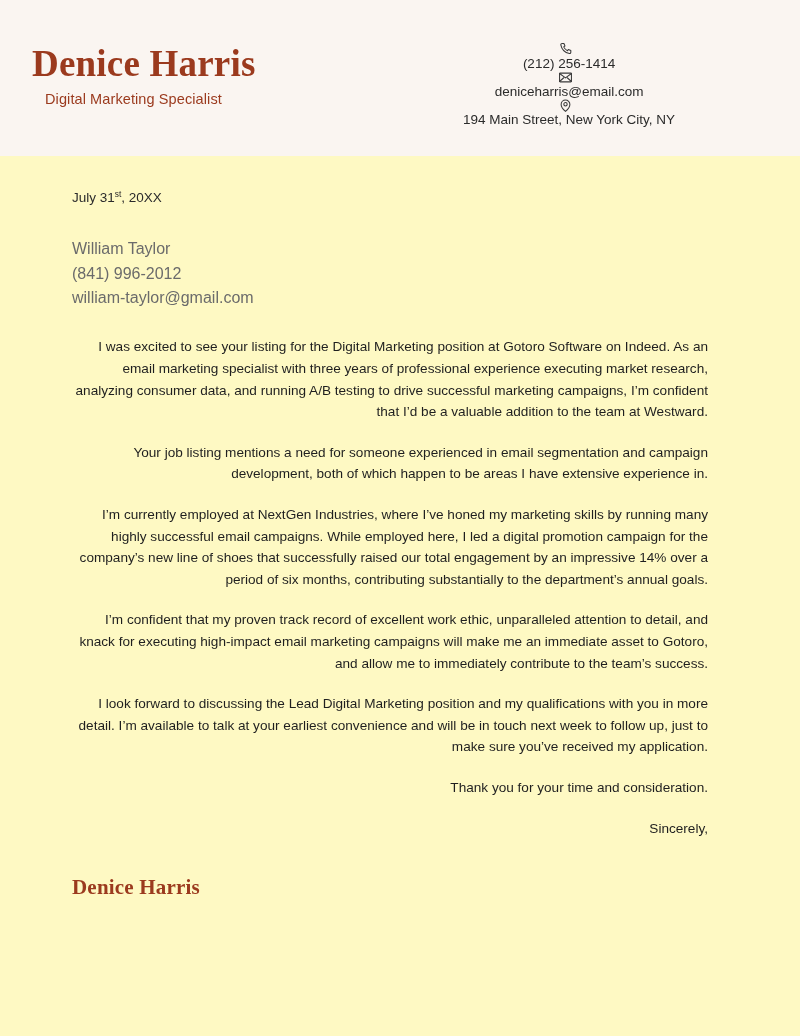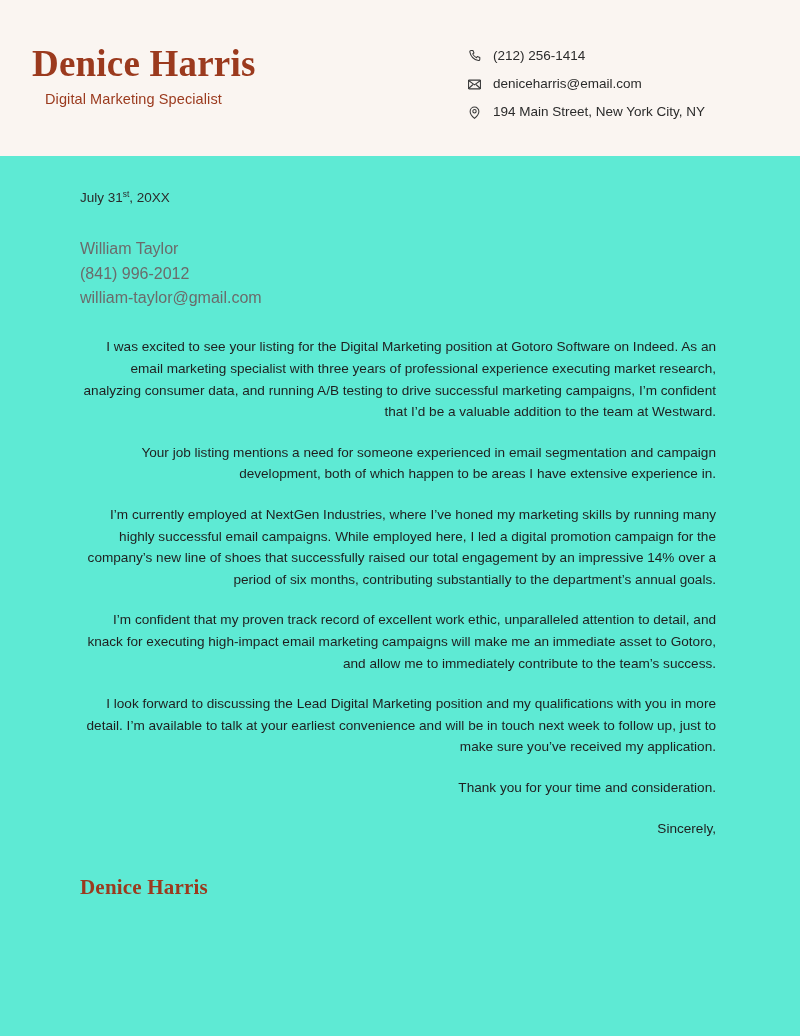--- a/index.html
+++ b/index.html
@@ -12,21 +12,21 @@
     background: #ffffff;
     font-family: "Liberation Sans", sans-serif;
     -webkit-font-smoothing: antialiased;
     overflow: hidden;
   }
 
   .page {
     position: relative;
     width: 800px;
     height: 1036px;
-    background: #5eead4;
+    background: #fef9c3;
   }
 
   
   .header {
     position: relative;
     width: 100%;
     height: 156px;
     background: #faf5f1;
     box-sizing: border-box;
   }
@@ -62,20 +62,21 @@
     position: absolute;
     left: 463px;
     top: 42px;
   }
 
   .contact-row {
     display: flex;
     align-items: center;
     height: 28px;
     margin-bottom: 0px;
+    flex-direction: column;
   }
 
   .contact-icon {
     width: 22px;
     min-width: 22px;
     height: 22px;
     display: flex;
     align-items: center;
     justify-content: center;
     margin-right: 8px;
@@ -88,21 +89,21 @@
   .contact-text {
     font-size: 13.5px;
     color: #2b2b2b;
     line-height: 1;
     white-space: nowrap;
   }
 
   
   .letter {
     position: absolute;
-    left: 80px;
+    left: 72px;
     top: 188px;
     width: 636px;
   }
 
   .date-line {
     font-size: 13.5px;
     color: #2b2b2b;
     line-height: 1.5;
     margin-bottom: 29px;
   }

